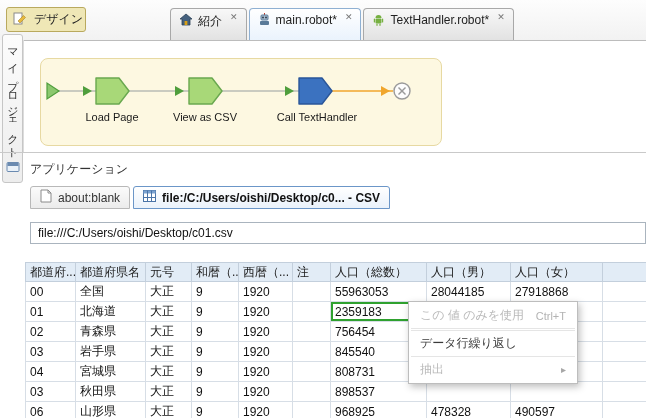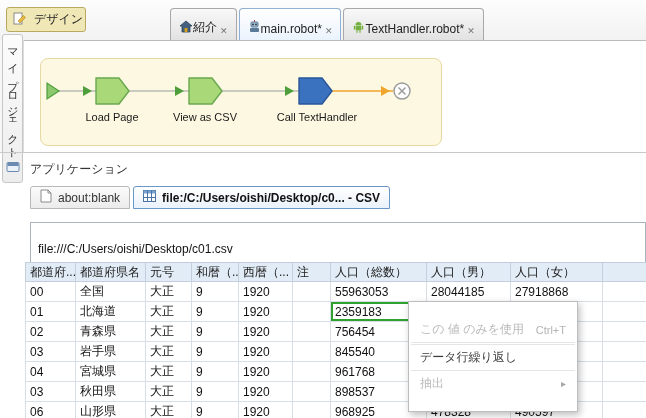--- a/index.html
+++ b/index.html
@@ -9,21 +9,21 @@
   }
   
   .topbar{position:absolute;left:0;top:0;right:0;height:40px;
     background:linear-gradient(#fdfdfd,#f2f2f2);border-bottom:1px solid #bcbcbc;}
   .mode-buttons{position:absolute;left:6px;top:7px;display:flex;gap:6px;align-items:center;}
   .mode-btn{display:flex;align-items:center;gap:8px;font-size:12px;padding:3px 2px 3px 6px;
     border:1px solid transparent;border-radius:3px;background:transparent;cursor:default;}
   .mode-btn.selected{background:#efe7b6;border-color:#b9a95e;}
   
   .editor-tabs{position:absolute;left:170px;top:16px;display:flex;align-items:flex-end;gap:2px;height:24px;}
-  .etab{display:flex;align-items:flex-end;height:23px;padding:4px 8px;font-size:12px;
+  .etab{display:flex;align-items:flex-start;gap:5px;height:23px;padding:4px 8px;font-size:12px;
     border:1px solid #a8a8a8;border-bottom:none;border-radius:4px 4px 0 0;
     background:linear-gradient(#f8f8f8,#e2e2e2);}
   .etab.selected{background:linear-gradient(#ffffff,#eaf3fd);border-color:#8fb0d2;}
   .close-x{font-size:9px;color:#777;margin-left:3px;line-height:1;}
   
   .left-rail{position:absolute;left:0;top:40px;width:23px;height:112px;background:#f7f7f7;
     border-right:1px solid #dcdcdc;}
   .rail-tab{position:absolute;left:2px;top:-6px;width:19px;padding:6px 0 5px 0;
     border:1px solid #c6c6c6;border-radius:3px;background:linear-gradient(#fcfcfc,#ededed);
     display:flex;flex-direction:column;align-items:center;gap:6px;}
@@ -35,33 +35,33 @@
   .canvas text{font-family:"Liberation Sans","DejaVu Sans",sans-serif;font-size:11px;fill:#1a1a1a;}
   
   .divider{position:absolute;left:0;top:152px;right:0;height:1px;background:#c9c9c9;}
   
   .app-title{position:absolute;left:30px;top:161px;font-size:12px;color:#333;}
   .browser-tabs{position:absolute;left:30px;top:186px;display:flex;gap:3px;align-items:flex-end;}
   .btab{display:flex;align-items:center;gap:6px;height:21px;padding:0 9px;font-size:12px;
     border:1px solid #b8b8b8;border-radius:3px 3px 0 0;background:linear-gradient(#fbfbfb,#ebebeb);color:#333;}
   .btab.selected{background:linear-gradient(#ffffff,#eaf2fb);border-color:#6b96c8;font-weight:bold;color:#111;}
   .url-bar{position:absolute;left:30px;top:222px;width:600px;height:20px;background:#fff;
-    border:1px solid #aab4be;font-size:12px;line-height:20px;padding:16px 7px;color:#111;
+    border:1px solid #aab4be;font-size:12px;line-height:20px;padding:0 7px;color:#111;
     white-space:nowrap;overflow:hidden;}
   
   .table-wrap{position:absolute;left:25px;top:262px;right:0;bottom:0;overflow:hidden;background:#fff;}
   table.csv{border-collapse:collapse;table-layout:fixed;width:640px;font-size:12px;}
   table.csv th{background:#e2ecf6;border:1px solid #c3cfdc;font-weight:normal;color:#1c1c1c;
     height:18px;padding:0 4px;text-align:left;white-space:nowrap;overflow:hidden;}
   table.csv td{border:1px solid #d7dee6;height:19px;padding:0 4px;white-space:nowrap;
     overflow:hidden;color:#111;background:#fff;}
   td.selected-cell{box-shadow:inset 0 0 0 2px #2fa12f;margin-top:16px;}
   
   .context-menu{position:absolute;left:408px;top:301px;width:168px;background:#ffffff;
-    border:1px solid #bdbdbd;box-shadow:2px 3px 7px rgba(0,0,0,.25);padding:16px 0;z-index:30;}
+    border:1px solid #bdbdbd;box-shadow:2px 3px 7px rgba(0,0,0,.25);padding:2px 0;z-index:30;}
   .menu-item{display:flex;align-items:center;height:23px;padding:0 11px;font-size:12px;color:#3a3a3a;}
   .menu-item.disabled{color:#b9b9b9;}
   .menu-item .m-spacer{flex:1;}
   .menu-item .m-shortcut{color:#b3b3b3;font-size:11px;}
   .menu-item .m-arrow{color:#a6a6a6;font-size:10px;}
   .menu-sep{height:1px;background:#e5e5e5;margin:1px 2px;}
 </style>
 </head>
 <body>
 
@@ -255,21 +255,21 @@
             <td></td>
             <td></td>
           </tr>
           <tr>
             <td>04</td>
             <td>宮城県</td>
             <td>大正</td>
             <td>9</td>
             <td>1920</td>
             <td></td>
-            <td>961768</td>
+            <td>808731</td>
             <td></td>
             <td></td>
             <td></td>
           </tr>
           <tr>
             <td>03</td>
             <td>秋田県</td>
             <td>大正</td>
             <td>9</td>
             <td>1920</td>

